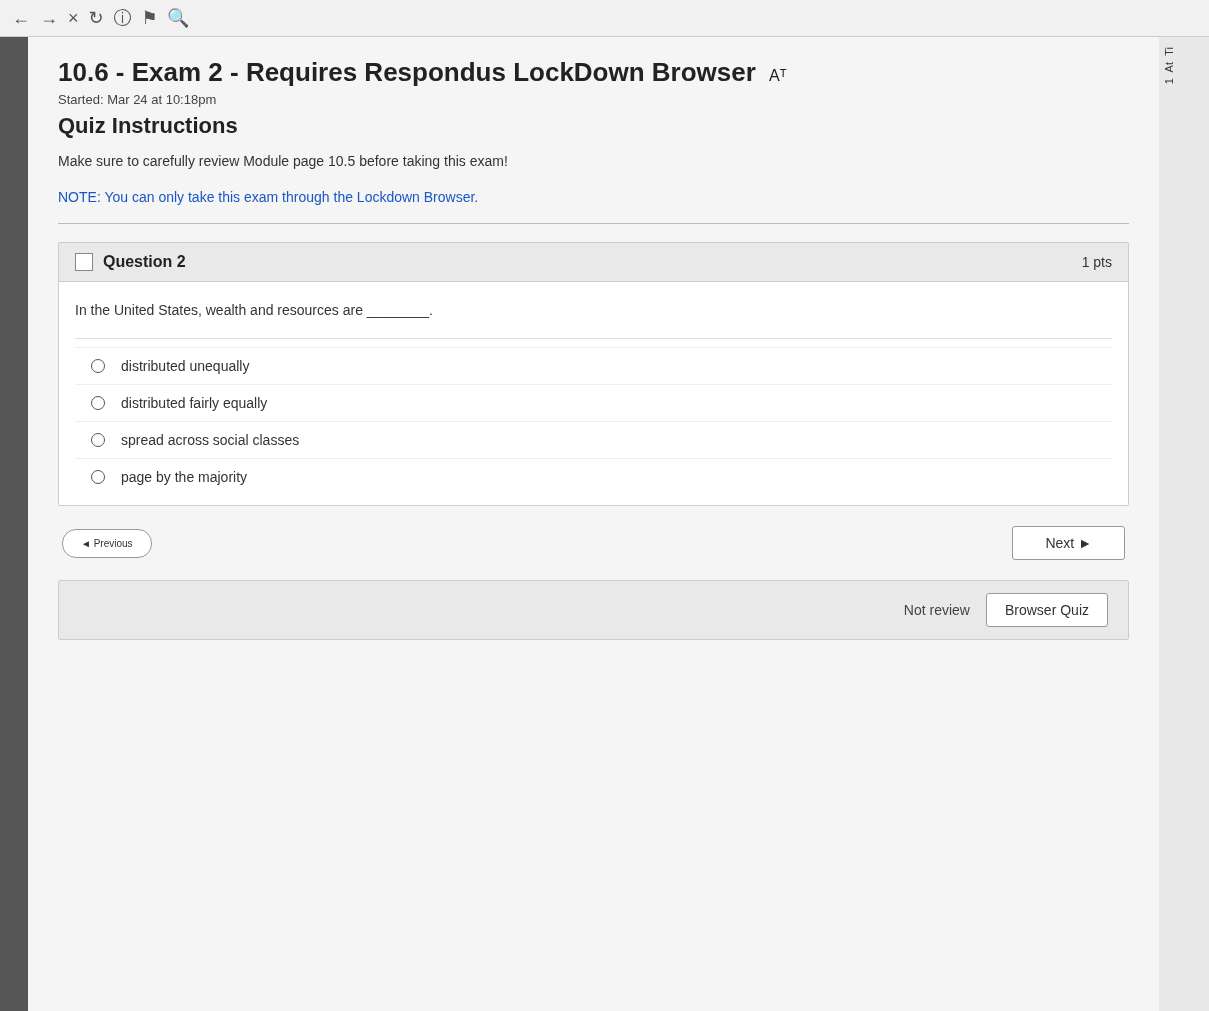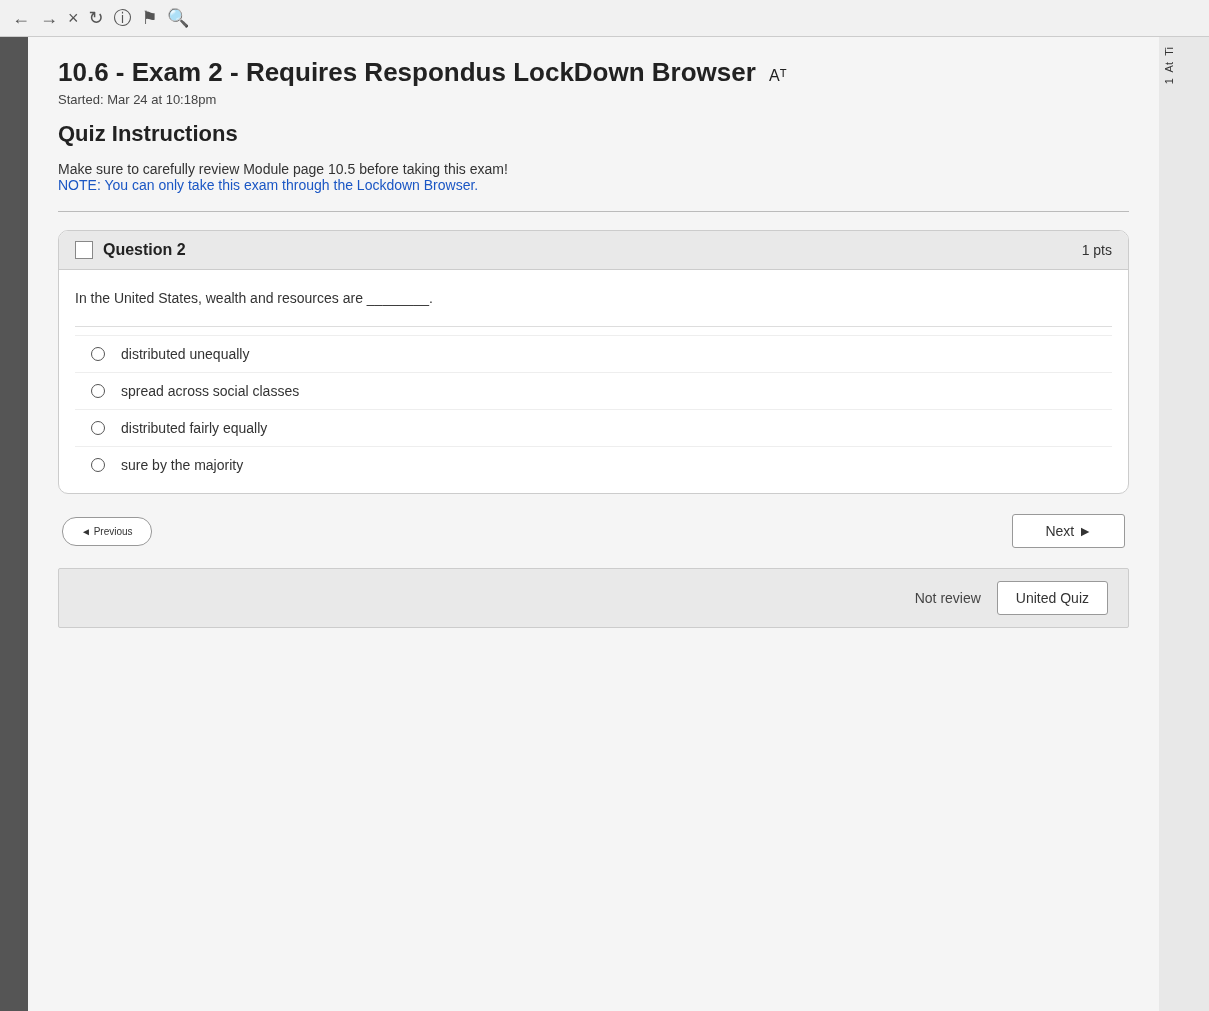--- a/index.html
+++ b/index.html
@@ -48,47 +48,47 @@
     }
     .page-title {
       font-size: 26px;
       font-weight: bold;
       color: #222;
       margin-bottom: 4px;
     }
     .started-text {
       font-size: 13px;
       color: #444;
-      margin-bottom: 14px;
+      margin-bottom: 6px;
     }
     .quiz-instructions-heading {
       font-size: 22px;
       font-weight: bold;
       color: #222;
       margin-bottom: 14px;
     }
     .instruction-text {
       font-size: 14px;
       color: #333;
-      margin-bottom: 0;
+      margin-bottom: 20px;
     }
     .note-text {
       font-size: 14px;
       color: #1a56c4;
       margin-bottom: 18px;
     }
     .divider {
       border: none;
       border-top: 1px solid #bbb;
       margin-bottom: 18px;
     }
     .question-card {
       background: #fff;
       border: 1px solid #ccc;
-      border-radius: 10px;
+      border-radius: 2px;
       margin-bottom: 20px;
       overflow: hidden;
     }
     .question-header {
       background: #e9e9e9;
       padding: 10px 16px;
       display: flex;
       justify-content: space-between;
       align-items: center;
       border-bottom: 1px solid #ccc;
@@ -256,41 +256,41 @@
         <div class="question-text">In the United States, wealth and resources are ________.</div>
 
         <hr class="answer-divider">
 
         <div class="answer-option">
           <span class="radio-circle"></span>
           <span>distributed unequally</span>
         </div>
         <div class="answer-option">
           <span class="radio-circle"></span>
+          <span>distributed fairly equally</span>
+        </div>
+        <div class="answer-option">
+          <span class="radio-circle"></span>
           <span>spread across social classes</span>
         </div>
         <div class="answer-option">
           <span class="radio-circle"></span>
-          <span>distributed fairly equally</span>
-        </div>
-        <div class="answer-option">
-          <span class="radio-circle"></span>
-          <span>sure by the majority</span>
+          <span>page by the majority</span>
         </div>
       </div>
     </div>
 
     <div class="nav-buttons">
       <button class="btn-previous">◄ Previous</button>
       <button class="btn-next">Next ►</button>
     </div>
 
     <div class="bottom-bar">
       <span class="not-saved-text">Not review</span>
-      <button class="btn-submit">United Quiz</button>
+      <button class="btn-submit">Browser Quiz</button>
     </div>
   </div>
 
   <div class="right-panel">
     <div class="right-panel-item">Ti</div>
     <div class="right-panel-item">At</div>
     <div class="right-panel-item">1</div>
   </div>
 </div>
 

